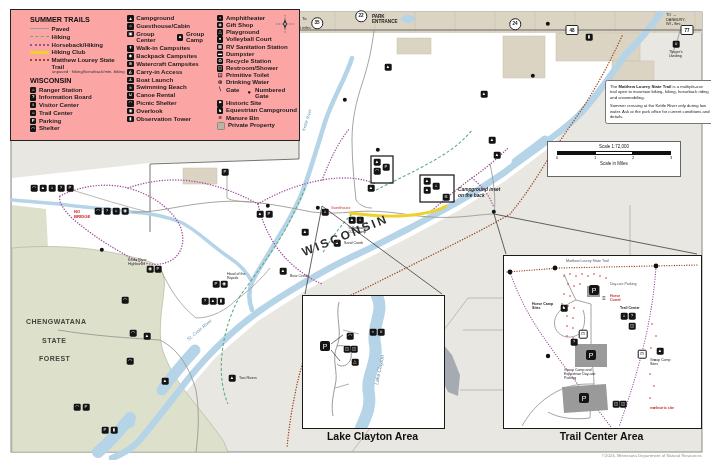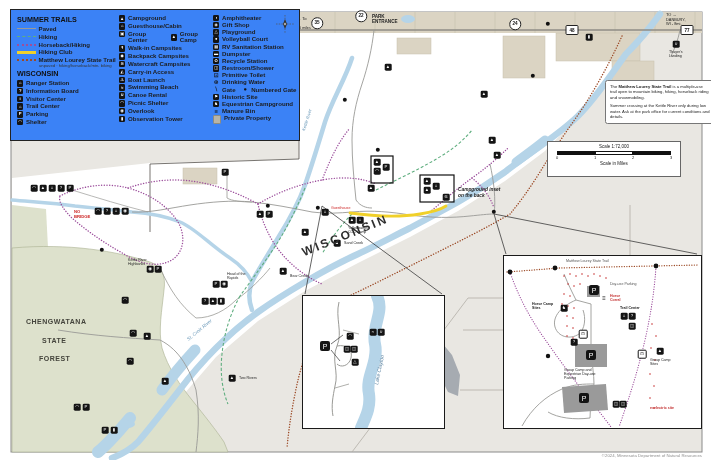--- a/index.html
+++ b/index.html
@@ -18,21 +18,21 @@
   .gatedot{position:absolute;width:4.4px;height:4.4px;background:#111;border-radius:50%;
       transform:translate(-50%,-50%);z-index:5}
   .shield{position:absolute;background:#fff;border:1px solid #222;color:#111;font-size:4.6px;font-weight:bold;
       display:flex;align-items:center;justify-content:center;transform:translate(-50%,-50%);z-index:6}
   .shield.circle{width:9.5px;height:9.5px;border-radius:50%}
   .shield.rect{width:11px;height:8px;border-radius:1.5px}
   
   .legend{position:absolute;left:10px;top:9px;width:290px;z-index:10}
   .legend .title{display:inline-block;background:#0d0d0d;color:#fff;font-size:12.5px;font-weight:bold;
       letter-spacing:.4px;padding:3px 10px 4px}
-  .lgbox{background:#3b82f6;border:1px solid #222;display:flex;padding:4px 2px 3px 6px;height:123px;position:relative}
+  .lgbox{background:#fca5a5;border:1px solid #222;display:flex;padding:4px 2px 3px 19px;height:123px;position:relative}
   .col1{width:102px}.col2{width:94px}.col3{width:84px}
   .h{font-size:7.2px;font-weight:bold;margin:1px 0 2px;color:#111}
   .row{display:flex;align-items:flex-start;gap:2.6px;margin:1.4px 0;font-size:6.1px;font-weight:bold;color:#1c1c1c;line-height:1.05}
   .col2 .row{margin:1.45px 0}.col3 .row{margin:.8px 0}
   .ts{width:19px;flex:none;margin-top:2px}
   .ts.paved{border-top:1.6px solid}.ts.hiking{border-top:1.5px dashed}
   .ts.horseback{border-top:2px dotted}.ts.club{border-top:3px solid}.ts.lourey{border-top:2px dotted}
   .sub{font-size:4.2px;font-weight:normal;color:#333;margin:-1px 0 1px 22px;line-height:1}
   .chip{flex:none;width:6.4px;height:6.4px;background:#141414;color:#fff;border-radius:1.3px;
       display:flex;align-items:center;justify-content:center;font-size:4.2px;line-height:1}
@@ -345,20 +345,21 @@
 
   <div class="inset inset-lc" id="insetLC">
     <svg width="141" height="132" viewBox="0 0 141 132">
       <path d="M74,0 C82,16 68,30 72,48 C76,66 62,80 66,98 C68,112 62,122 58,132" fill="none" stroke="#b5d4e8" stroke-width="12" stroke-linecap="round"></path>
       <path d="M36,6 C32,22 40,36 34,50 C28,64 36,76 32,90 C30,100 28,110 30,120" fill="none" stroke="#9a9a96" stroke-width="1"></path>
       <path d="M34,50 C44,48 50,54 48,62 C46,70 38,72 34,68" fill="none" stroke="#9a9a96" stroke-width="1"></path>
       <path d="M40,34 L56,38 M32,92 L46,88" stroke="#9a9a96" stroke-width="0.8"></path>
       <path d="M28,48 L40,39 M28,54 L37,65" stroke="#333" stroke-width="0.7"></path>
     </svg>
   <div class="mk big" style="left: 22px; top: 50px;">P</div><div class="mk" style="left: 47px; top: 40px;">◠</div><div class="mk" style="left: 44px; top: 53px;">◫</div><div class="mk" style="left: 51px; top: 53px;">◫</div><div class="mk" style="left: 70px; top: 36px;">≈</div><div class="mk" style="left: 78px; top: 36px;">∪</div><div class="mk" style="left: 52px; top: 66px;">△</div><div class="lb" style="left: 70px; top: 88px; font-size: 5.2px; color: rgb(95, 134, 163); font-style: italic; transform: rotate(-78deg);">Lake Clayton</div></div>
+  <div class="caption cap-lc">Lake Clayton Area</div>
 
   <div class="inset inset-tc" id="insetTC">
     <svg width="197" height="172" viewBox="0 0 197 172">
       <path d="M3,16 L55,12 L194,9" fill="none" stroke="#9c4a26" stroke-width="1.3" stroke-linecap="round" stroke-dasharray="0.1 2.4"></path>
       <g fill="none" stroke="#9c4f9c" stroke-width="1.2" stroke-linecap="round" stroke-dasharray="0.1 2.4">
         <path d="M6,16 C14,40 26,62 40,82 C54,102 70,124 86,144 C94,154 101,163 107,171"></path>
         <path d="M152,11 C150,40 145,70 137,100 C131,124 123,148 115,171"></path>
       </g>
       <g fill="none" stroke="#9a9a96" stroke-width="0.9">
         <path d="M60,18 C64,28 68,36 72,44 M72,44 C58,50 48,60 51,71 C54,81 66,84 75,78 C81,73 82,62 79,54 M72,44 L87,48 M87,48 L87,96 M87,96 C88,108 90,118 90,128 M90,128 C88,140 86,152 86,162 M86,162 C70,164 54,162 44,156 M18,170 C28,152 42,140 58,133 C70,128 80,128 90,128"></path>
@@ -404,20 +405,21 @@
           <circle cx="152" cy="10" r="2.4"></circle>
           <circle cx="44" cy="100" r="2.2"></circle>
       </g>
     </svg>
   <div class="mk big" style="left: 90px; top: 34px;">P</div><div class="mk" style="left: 60px; top: 52px;">♞</div><div class="mk plain" style="left: 100px; top: 42px;">≡</div><div class="mk" style="left: 70px; top: 86px;">?</div><div class="mk big" style="left: 87px; top: 99px;">P</div><div class="mk big" style="left: 80px; top: 142px;">P</div><div class="mk" style="left: 120px; top: 60px;">⌂</div><div class="mk" style="left: 128px; top: 60px;">?</div><div class="mk" style="left: 128px; top: 70px;">◫</div><div class="mk outline" style="left: 79px; top: 78px;">⊡</div><div class="mk outline" style="left: 138px; top: 98px;">⊡</div><div class="mk" style="left: 112px; top: 148px;">◫</div><div class="mk" style="left: 119px; top: 148px;">◫</div><div class="mk" style="left: 156px; top: 95px;">▲</div><div class="lb" style="left: 62px; top: 3px; font-size: 3.6px; color: rgb(85, 85, 85);">Matthew Lourey State Trail</div><div class="lb" style="left: 106px; top: 26px; font-size: 3.6px; color: rgb(85, 85, 85);">Day-use Parking</div><div class="lb" style="left: 28px; top: 46px; font-size: 3.6px; font-weight: bold;">Horse Camp
 Sites</div><div class="lb" style="left: 106px; top: 38px; font-size: 3.6px; color: rgb(195, 48, 48); font-weight: bold;">Horse
 Corral</div><div class="lb" style="left: 116px; top: 50px; font-size: 3.6px; font-weight: bold;">Trail Center</div><div class="lb" style="left: 60px; top: 112px; font-size: 3.6px;">Group Camp and
 Equestrian Day-use
 Parking</div><div class="lb" style="left: 146px; top: 102px; font-size: 3.6px;">Group Camp
 Sites</div><div class="lb" style="left: 146px; top: 150px; font-size: 3.6px; color: rgb(195, 48, 48); font-weight: bold;">e=electric site</div></div>
+  <div class="caption cap-tc">Trail Center Area</div>
 
   <div class="footer">©2024, Minnesota Department of Natural Resources</div>
 <div class="lb" style="left: 372px; top: 14px; font-size: 4.6px; font-weight: bold;">PARK
 ENTRANCE</div>
     <div class="lb" style="left: 666px; top: 13px; font-size: 3.9px;">TO →
 DANBURY,
 WI - 8mi.</div>
     <div class="lb" style="left: 297px; top: 17px; font-size: 4.2px;">← To</div>
     <div class="lb" style="left: 297px; top: 26px; font-size: 3.7px;">10 miles</div>
     <div class="lb" style="left: 300px; top: 246px; font-size: 12px; color: rgb(46, 46, 46); font-weight: bold; transform: rotate(-22deg); letter-spacing: 2.5px;">WISCONSIN</div>

